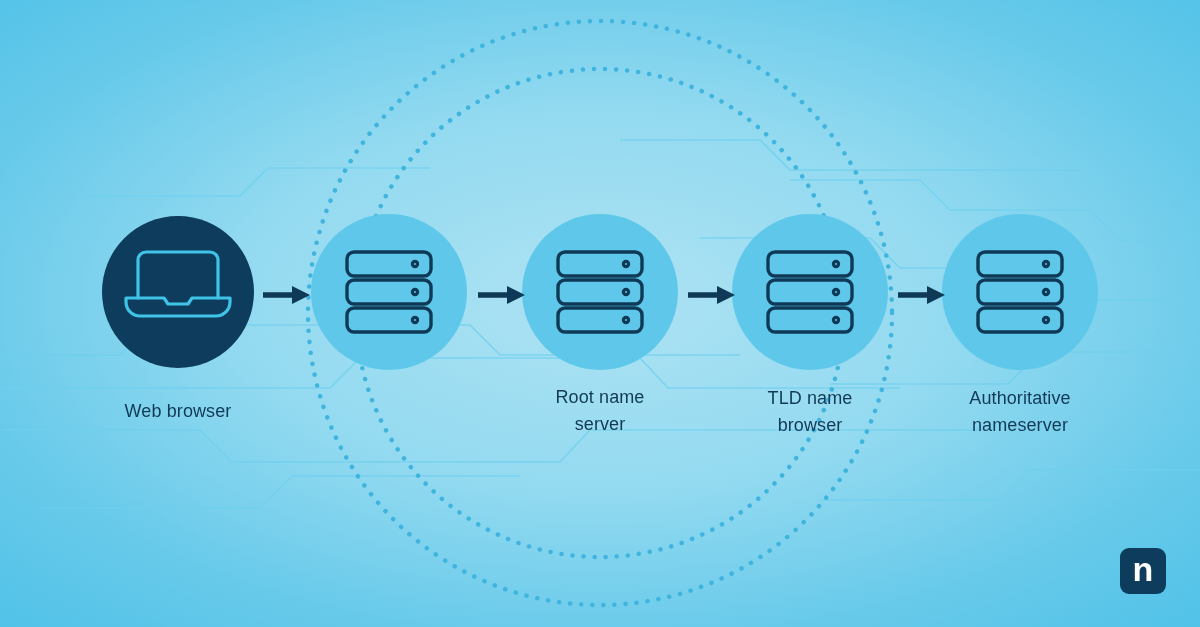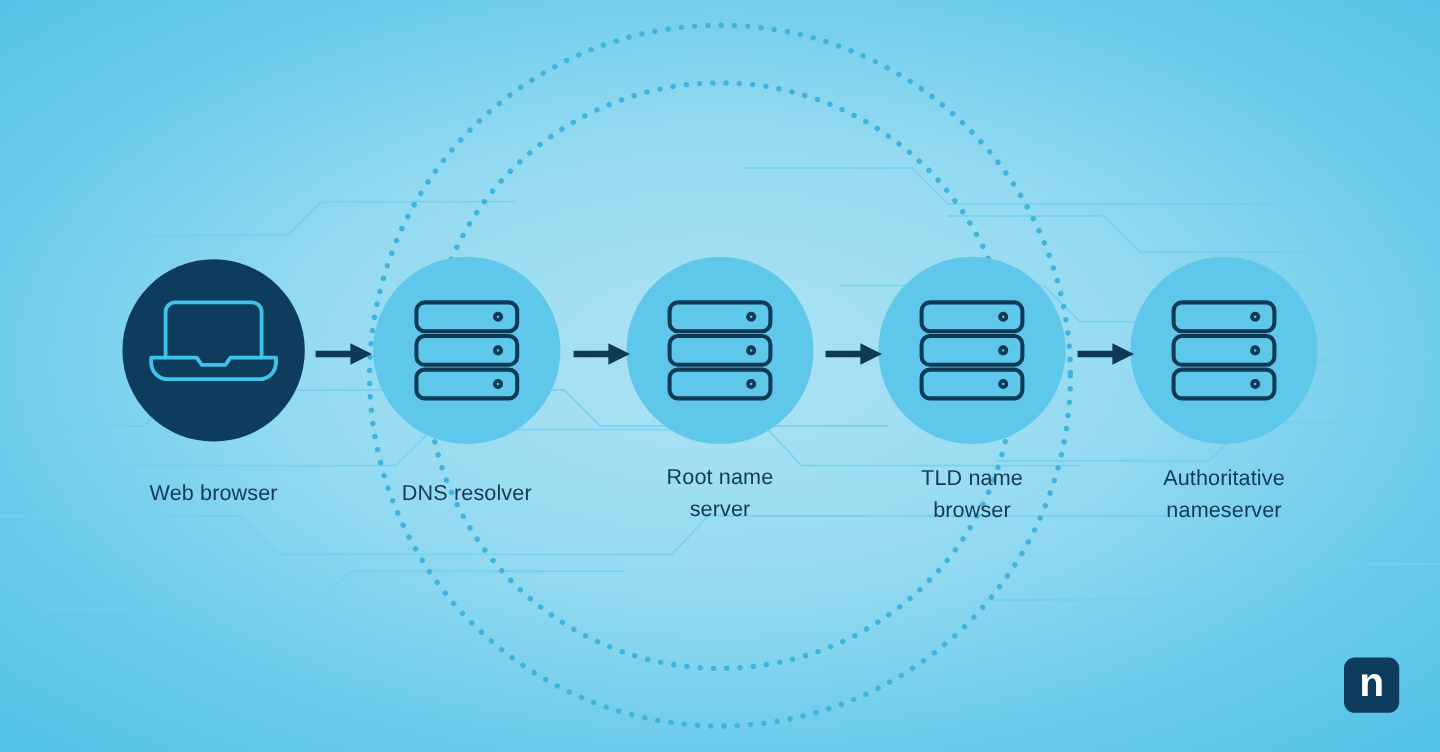--- a/index.html
+++ b/index.html
@@ -153,21 +153,20 @@
       </g>
       <g>
         <line x1="898" y1="295" x2="929" y2="295" stroke-width="5.5"></line>
         <path d="M 927 286 L 945 295 L 927 304 Z" stroke="none"></path>
       </g>
     </g>
   </svg>
 
   <div class="node-label" style="left:28px; top:398px; width:300px;">Web browser</div>
 
-  <div class="node-label" style="left:239px; top:398px; width:300px;">DNS resolver</div>
 
   <div class="node-label" style="left:450px; top:384px; width:300px;">Root name
 server</div>
 
   <div class="node-label" style="left:660px; top:385px; width:300px;">TLD name
 browser</div>
 
   <div class="node-label" style="left:870px; top:385px; width:300px;">Authoritative
 nameserver</div>
 

